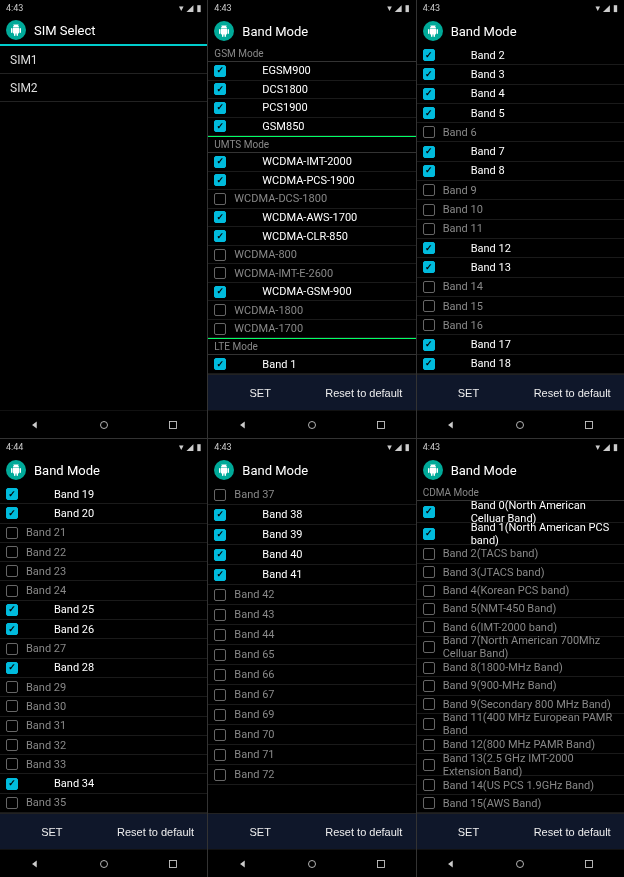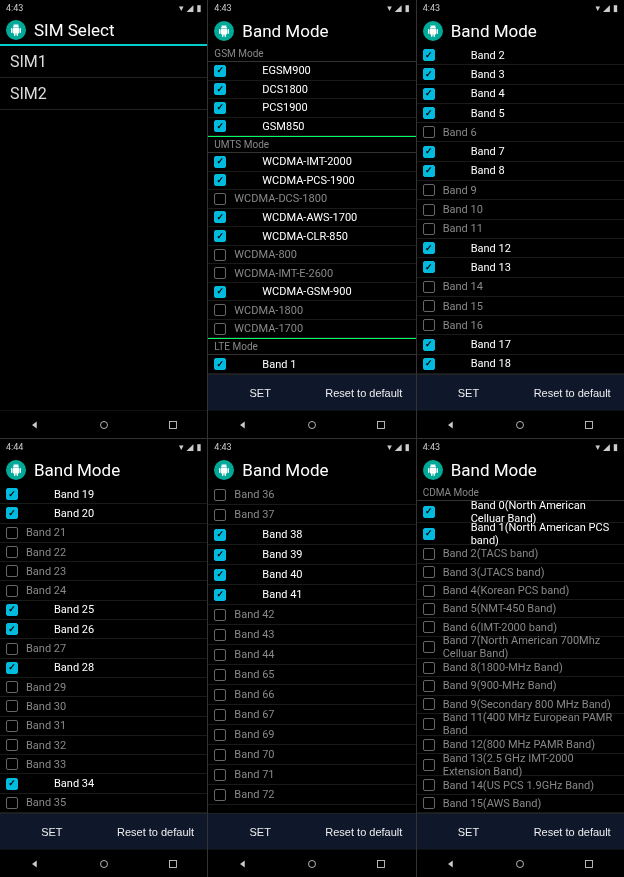--- a/index.html
+++ b/index.html
@@ -32,21 +32,21 @@
   }
   .status-icons { display: flex; gap: 3px; align-items: center; }
   .status-icons span { font-size: 9px; }
   .title-bar {
     height: 30px;
     display: flex;
     align-items: center;
     padding: 0 6px;
     gap: 8px;
     color: #fff;
-    font-size: 17px;
+    font-size: 13px;
     border-bottom: 2px solid #0cc;
   }
   .title-bar.nobord { border-bottom: none; }
   .app-icon {
     width: 20px; height: 20px;
     background: #0a9;
     border-radius: 50%;
     display: flex; align-items: center; justify-content: center;
   }
   .app-icon svg { width: 12px; height: 12px; fill: #fff; }
@@ -69,21 +69,21 @@
     display: flex;
     align-items: center;
     padding: 3px 6px;
     gap: 8px;
     font-size: 11px;
     min-height: 18.3px;
     border-bottom: 1px solid #1a1a1a;
   }
   .row.sim {
     min-height: 28px;
-    font-size: 16px;
+    font-size: 12px;
     padding: 6px 10px;
     border-bottom: 1px solid #222;
   }
   .checkbox {
     width: 12px; height: 12px;
     border: 1px solid #666;
     border-radius: 2px;
     flex-shrink: 0;
     display: flex;
     align-items: center;
@@ -479,24 +479,20 @@
     <div class="app-icon">
         <svg viewBox="0 0 24 24">
           <path d="M6 18c0 .55.45 1 1 1h1v3.5c0 .83.67 1.5 1.5 1.5s1.5-.67 1.5-1.5V19h2v3.5c0 .83.67 1.5 1.5 1.5s1.5-.67 1.5-1.5V19h1c.55 0 1-.45 1-1V8H6v10zM3.5 8C2.67 8 2 8.67 2 9.5v7c0 .83.67 1.5 1.5 1.5S5 17.33 5 16.5v-7C5 8.67 4.33 8 3.5 8zm17 0c-.83 0-1.5.67-1.5 1.5v7c0 .83.67 1.5 1.5 1.5s1.5-.67 1.5-1.5v-7c0-.83-.67-1.5-1.5-1.5zM15.53 2.16l1.3-1.3c.2-.2.2-.51 0-.71-.2-.2-.51-.2-.71 0l-1.48 1.48C13.85 1.23 12.95 1 12 1c-.96 0-1.86.23-2.66.63L7.85.15c-.2-.2-.51-.2-.71 0-.2.2-.2.51 0 .71l1.31 1.31C6.97 3.26 6 5.01 6 7h12c0-1.99-.97-3.75-2.47-4.84z"></path>
         </svg>
       </div>
     <span>Band Mode</span>
   </div>
     <div class="content">
       <div class="row unchecked-row">
           <div class="checkbox "></div>
-          <span>Band 36</span>
-        </div>
-      <div class="row unchecked-row">
-          <div class="checkbox "></div>
           <span>Band 37</span>
         </div>
       <div class="row checked-row">
           <div class="checkbox checked"></div>
           <span>Band 38</span>
         </div>
       <div class="row checked-row">
           <div class="checkbox checked"></div>
           <span>Band 39</span>
         </div>

